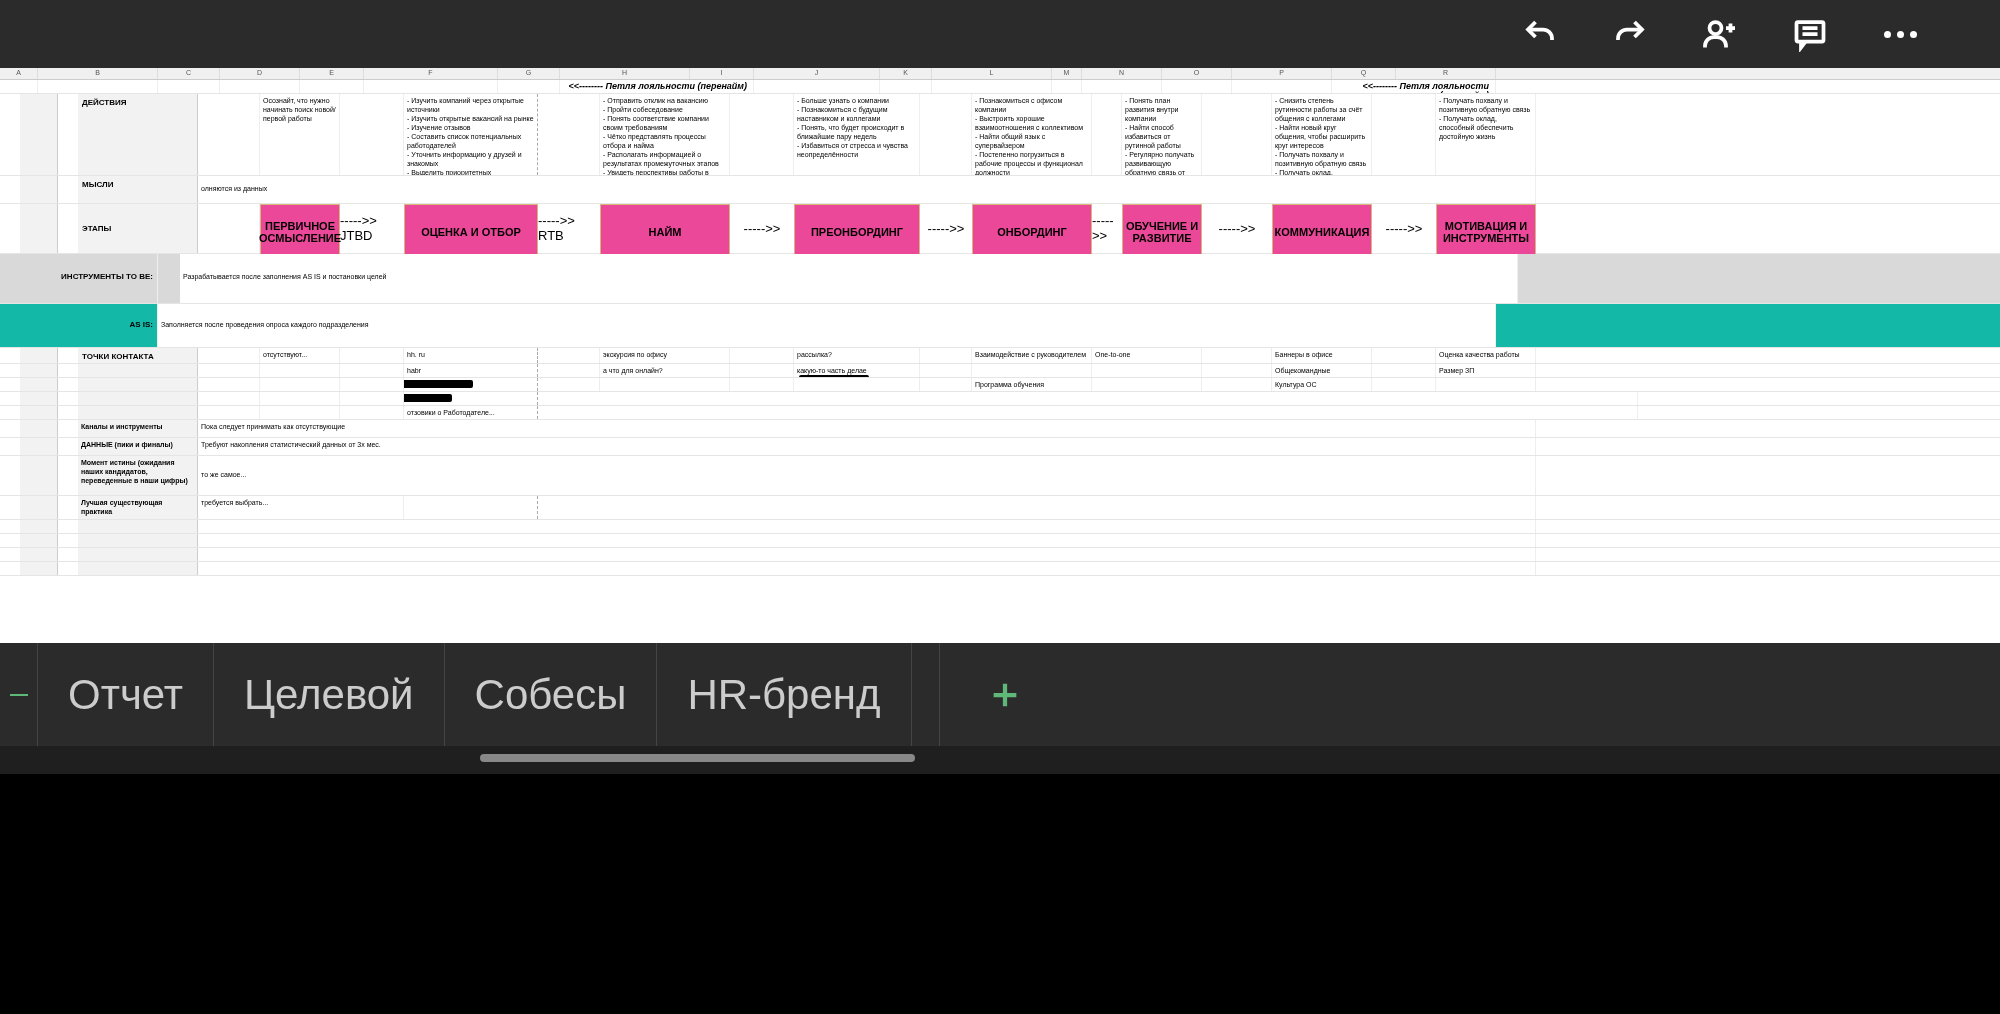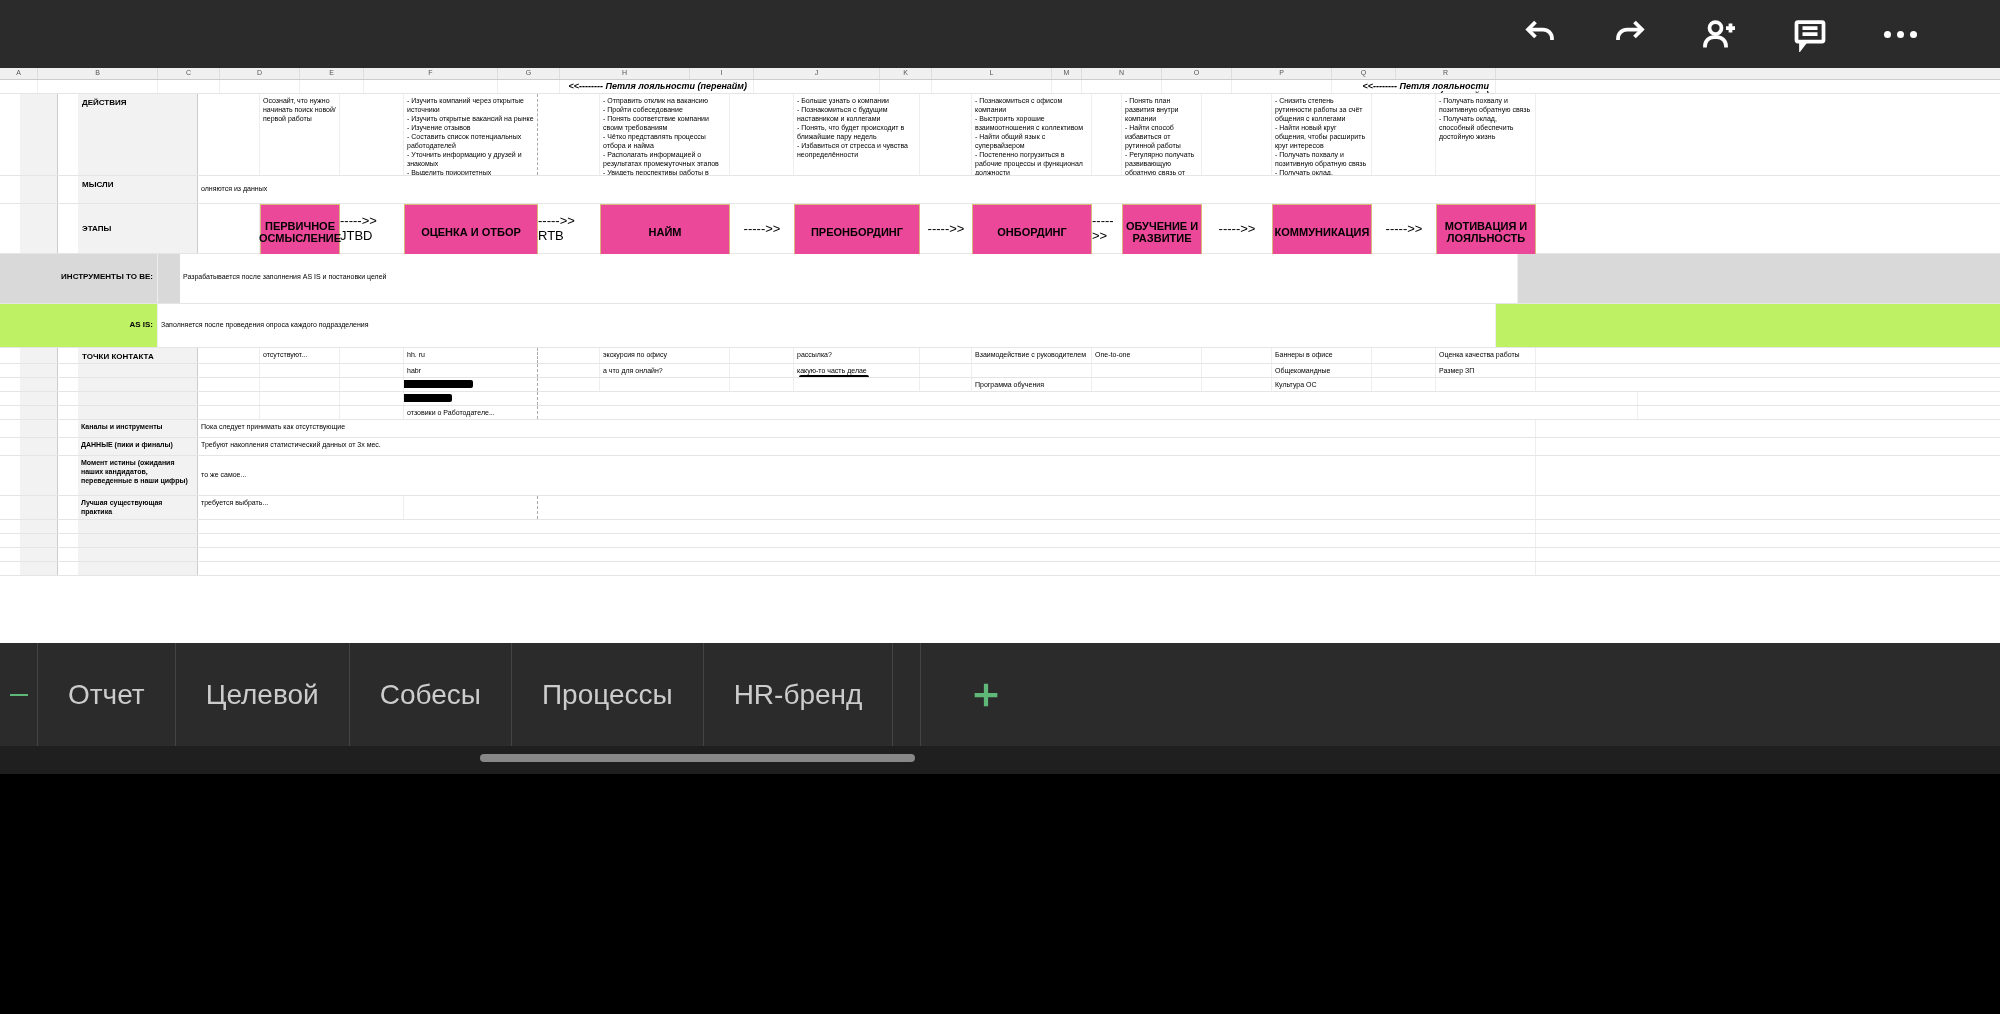--- a/index.html
+++ b/index.html
@@ -64,38 +64,38 @@
   .stage-box {
     background:#ec4899;
     border:1px solid #d9b77a;
     display:flex; align-items:center; justify-content:center;
     text-align:center; font-size:11px; font-weight:bold;
     height:56px;
   }
   .arrow-cell { display:flex; align-items:center; justify-content:center; font-size:13px; height:48px; }
   
   .gray-band { background:#d9d9d9;gap:22px; }
-  .light-gray { background:#bef264; }
+  .light-gray { background:#14b8a6; }
   .label-col { background:#f2f2f2; border-right:1px solid #ccc;margin-left:20px; }
   
   .redact { background:#000; border-radius:2px; display:inline-block; }
   
   
   .tabs {
     height: 103px;
     background: #2b2b2b;
     display:flex;
     align-items:stretch;
   }
   .tab-menu { width:38px; border-right:1px solid #444; display:flex; align-items:center; justify-content:center; cursor:pointer; }
   .tab-menu span { width:18px; height:2px; background:#5fb878; position:relative; }
   .tab {
     border-right:1px solid #444;
     display:flex; align-items:center; justify-content:center;
-    color:#ccc; font-size:28px; padding:0 30px;
+    color:#ccc; font-size:42px; padding:0 30px;
     cursor:pointer;
   }
   .tab.active { color:#5fb878; }
   .tab .chev { margin-left:12px; }
   .tab .chev svg { width:18px; height:18px; stroke:#5fb878; fill:#5fb878; }
   .tab-add { width:130px; display:flex; align-items:center; justify-content:center; cursor:pointer; }
   .tab-add svg { width:34px; height:34px; stroke:#5fb878; stroke-width:3; }
   .tab-spacer { flex:1; }
   
   .scrollbar-area {
@@ -251,21 +251,21 @@
       <div class="cH stage-box">НАЙМ</div>
       <div class="cI arrow-cell small">-----&gt;&gt;</div>
       <div class="cJ stage-box">ПРЕОНБОРДИНГ</div>
       <div class="cK arrow-cell small">-----&gt;&gt;</div>
       <div class="cL stage-box">ОНБОРДИНГ</div>
       <div class="cM arrow-cell small">-----&gt;&gt;</div>
       <div class="cN stage-box">ОБУЧЕНИЕ И РАЗВИТИЕ</div>
       <div class="cO arrow-cell small">-----&gt;&gt;</div>
       <div class="cP stage-box">КОММУНИКАЦИЯ</div>
       <div class="cQ arrow-cell small">-----&gt;&gt;</div>
-      <div class="cR stage-box">МОТИВАЦИЯ И ЛОЯЛЬНОСТЬ</div>
+      <div class="cR stage-box">МОТИВАЦИЯ И ИНСТРУМЕНТЫ</div>
     </div>
 
     <div class="row gray-band" style="height:50px">
       <div class="cell label-cell" style="width:158px;text-align:right;font-size:8px;padding-top:18px">ИНСТРУМЕНТЫ TO BE:</div>
       <div class="cell small" style="width:1338px;background:#fff;padding-top:18px">Разрабатывается после заполнения AS IS и постановки целей</div>
     </div>
 
     <div class="row light-gray" style="height:44px">
       <div class="cell label-cell" style="width:158px;text-align:right;font-size:8px;padding-top:16px">AS IS:</div>
       <div class="cell small" style="width:1338px;background:#fff;padding-top:16px">Заполняется после проведения опроса каждого подразделения</div>
@@ -401,21 +401,20 @@
   </div>
 </div>
 
 <div class="tabs">
   <div class="tab-menu">
       <span></span>
     </div>
   <div class="tab">Отчет</div>
   <div class="tab">Целевой</div>
   <div class="tab">Собесы</div>
-  <div class="tab">Процессы</div>
   <div class="tab">HR-бренд</div>
   <div class="tab" style="width:28px;padding:0"></div>
   <div class="tab-add">
     <svg viewBox="0 0 24 24" fill="none">
         <path d="M12 4v16M4 12h16"></path>
       </svg>
   </div>
   <div class="tab-spacer"></div>
 </div>
 

